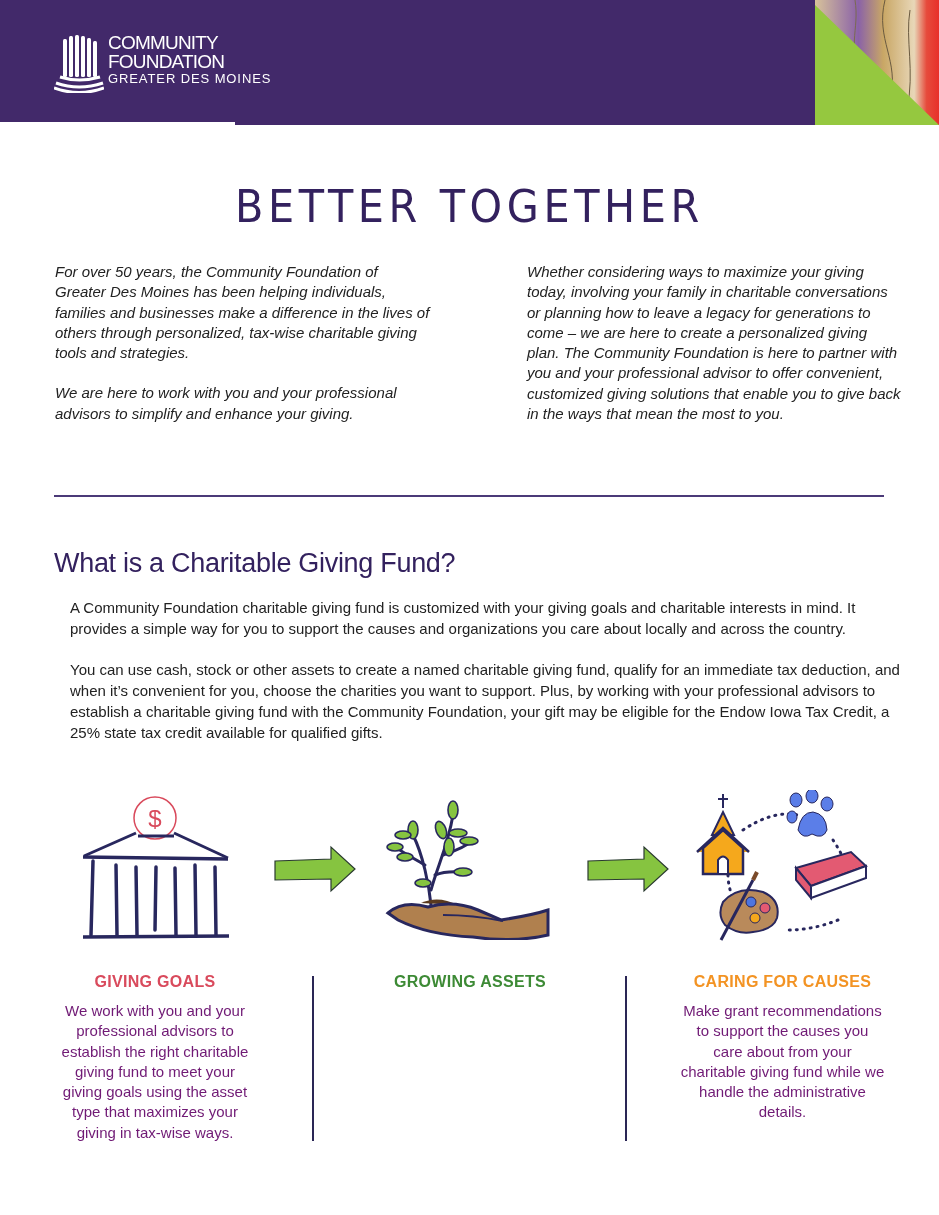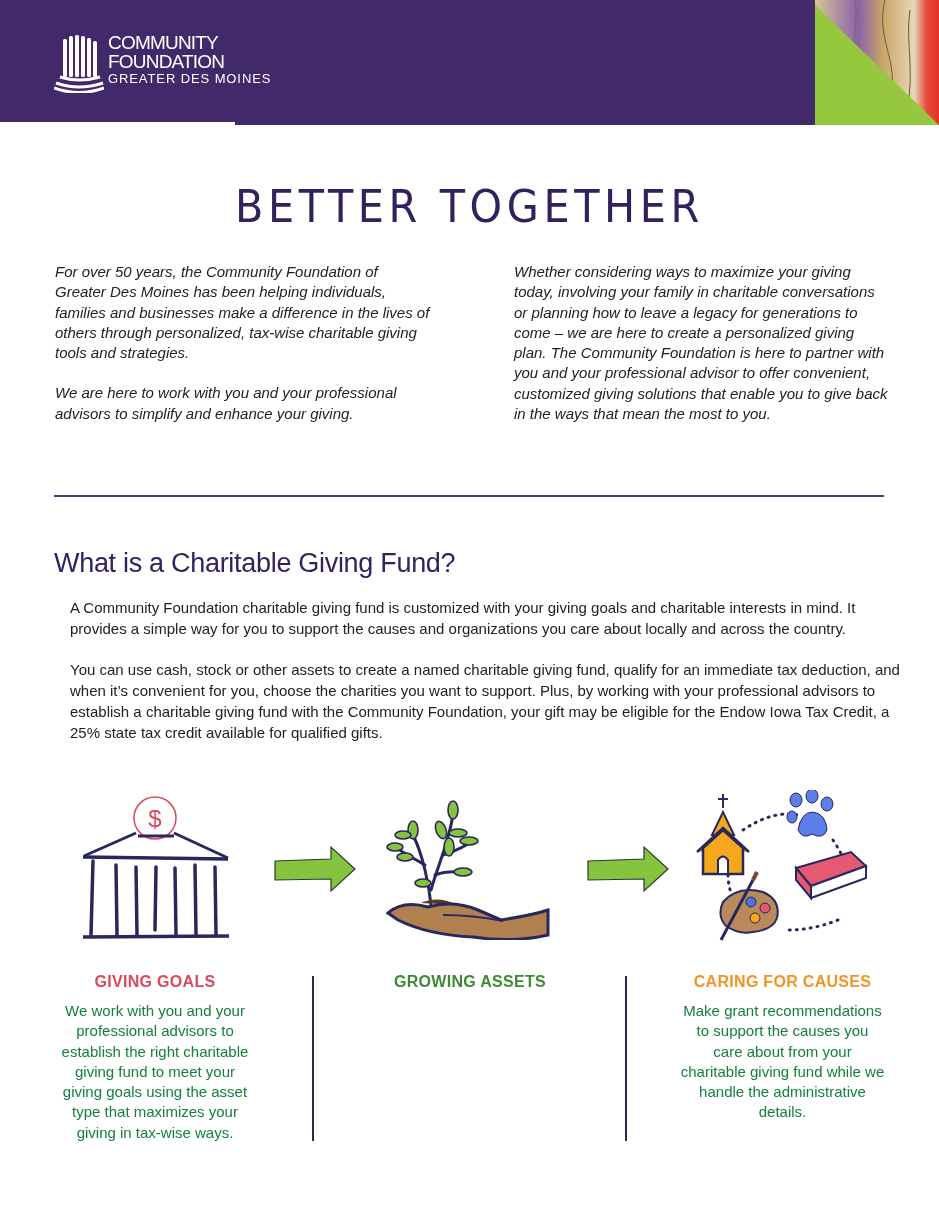--- a/index.html
+++ b/index.html
@@ -9,30 +9,30 @@
   .logo{position:absolute;left:54px;top:33px;height:60px;display:flex;align-items:flex-start;}
   .logo-mark{width:50px;height:60px;}
   .logo-text{margin-left:4px;color:#fff;line-height:1;}
   .logo-text .l1,.logo-text .l2{display:block;font-size:19px;letter-spacing:-0.8px;font-family:"Liberation Sans",sans-serif;}
   .logo-text .l3{display:block;font-size:13px;letter-spacing:0.9px;margin-top:1px;}
   .art{position:absolute;left:815px;top:0;width:124px;height:125px;overflow:hidden;}
   .title{position:absolute;left:0;top:180px;width:939px;text-align:center;font-size:45px;letter-spacing:5px;color:#33215e;font-family:"DejaVu Sans",sans-serif;font-weight:normal;transform:scaleX(0.92);}
   .intro{position:absolute;top:262px;font-size:15px;line-height:20.3px;color:#222;font-style:italic;}
   .intro p{margin:0 0 20px 0;}
   .intro.left{left:55px;width:375px;}
-  .intro.right{left:514px;width:375px;}
+  .intro.right{left:527px;width:375px;}
   .divider{position:absolute;left:54px;top:495px;width:830px;height:2px;background:#4b3a78;}
   .h2{position:absolute;left:54px;top:548px;font-size:27px;color:#33215e;letter-spacing:-0.3px;}
   .body-text{position:absolute;left:54px;top:597px;width:840px;font-size:15px;line-height:21px;color:#222;margin-left:16px;}
   .body-text p{margin:0 0 20px 0;}
   .icons{position:absolute;left:0;top:780px;width:939px;height:180px;}
   .ico{position:absolute;}
   .col{position:absolute;top:973px;text-align:center;}
   .col h3{margin:0 0 10px 0;font-size:16px;font-weight:bold;letter-spacing:0.3px;}
-  .col p{margin:0;font-size:15px;line-height:20.3px;color:#15803d;}
+  .col p{margin:0;font-size:15px;line-height:20.3px;color:#701a75;}
   .vline{position:absolute;top:976px;width:2px;height:165px;background:#2a2655;}
 </style>
 </head>
 <body>
 
 <div class="header">
   <div class="white-edge"></div>
   <div class="logo">
     <svg class="logo-mark" viewBox="0 0 50 60">
       <g fill="#fff">

